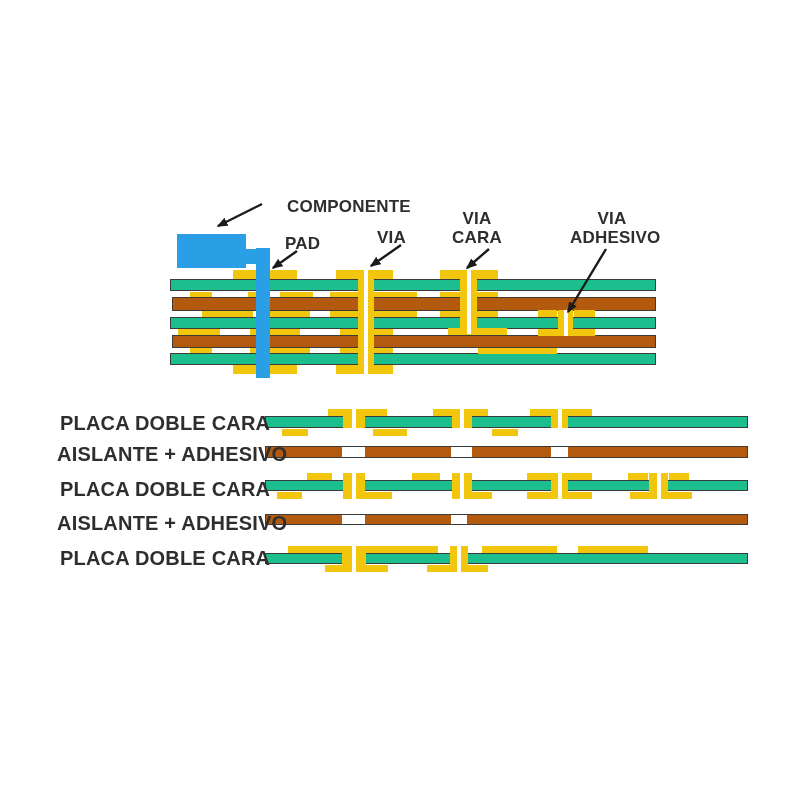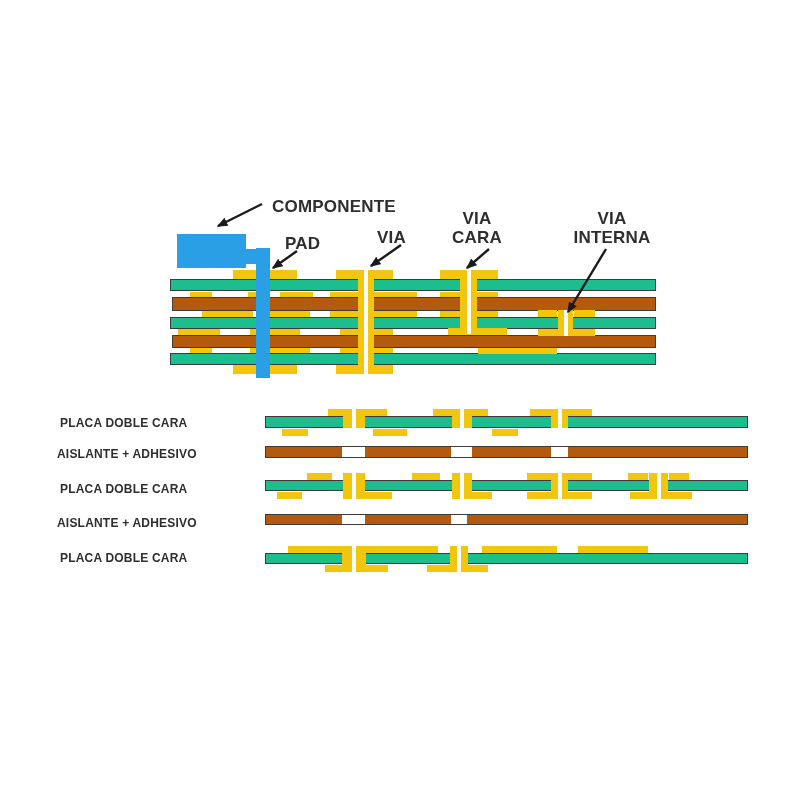--- a/index.html
+++ b/index.html
@@ -11,22 +11,22 @@
   .brown{background:var(--brown);}
   .pad{background:var(--yellow);}
   .via{background:var(--yellow);}
   .via .stripe{position:absolute;top:0;bottom:0;left:50%;transform:translateX(-50%);
                width:4px;background:var(--via_center);}
   .hole{background:var(--hole);}
   .blue{background:var(--blue);}
   .lbl{position:absolute;font-weight:bold;font-size:17px;color:var(--text);
        letter-spacing:.2px;white-space:nowrap;line-height:19px;}
   .lbl.two-line{text-align:center;white-space:normal;}
-  .row-lbl{font-size:12px;line-height:18px;}
-  #lbl-componente{left:272px;top:197px;}
+  .row-lbl{font-size:20px;line-height:18px;}
+  #lbl-componente{left:287px;top:197px;}
   #lbl-pad{left:285px;top:234px;}
   #lbl-via{left:377px;top:228px;}
   #lbl-via-ciega{left:443px;top:209px;width:68px;}
   #lbl-via-interna{left:570px;top:209px;width:84px;}
   #row-lbl-0{left:60px;top:414px;}
   #row-lbl-1{left:57px;top:445px;}
   #row-lbl-2{left:60px;top:480px;}
   #row-lbl-3{left:57px;top:514px;}
   #row-lbl-4{left:60px;top:549px;}
   #arrows{position:absolute;left:0;top:0;pointer-events:none;}
@@ -172,21 +172,21 @@
   <div class="lbl" id="lbl-componente">COMPONENTE</div>
   <div class="lbl" id="lbl-pad">PAD</div>
   <div class="lbl" id="lbl-via">VIA</div>
 
   <div class="lbl two-line" id="lbl-via-ciega">
     <div>VIA</div>
     <div>CARA</div>
   </div>
   <div class="lbl two-line" id="lbl-via-interna">
     <div>VIA</div>
-    <div>INTERNA</div>
+    <div>ADHESIVO</div>
   </div>
 
   <div class="lbl row-lbl" id="row-lbl-0">PLACA DOBLE CARA</div>
   <div class="lbl row-lbl" id="row-lbl-1">AISLANTE + ADHESIVO</div>
   <div class="lbl row-lbl" id="row-lbl-2">PLACA DOBLE CARA</div>
   <div class="lbl row-lbl" id="row-lbl-3">AISLANTE + ADHESIVO</div>
   <div class="lbl row-lbl" id="row-lbl-4">PLACA DOBLE CARA</div>
 </div>
 
 </body></html>

